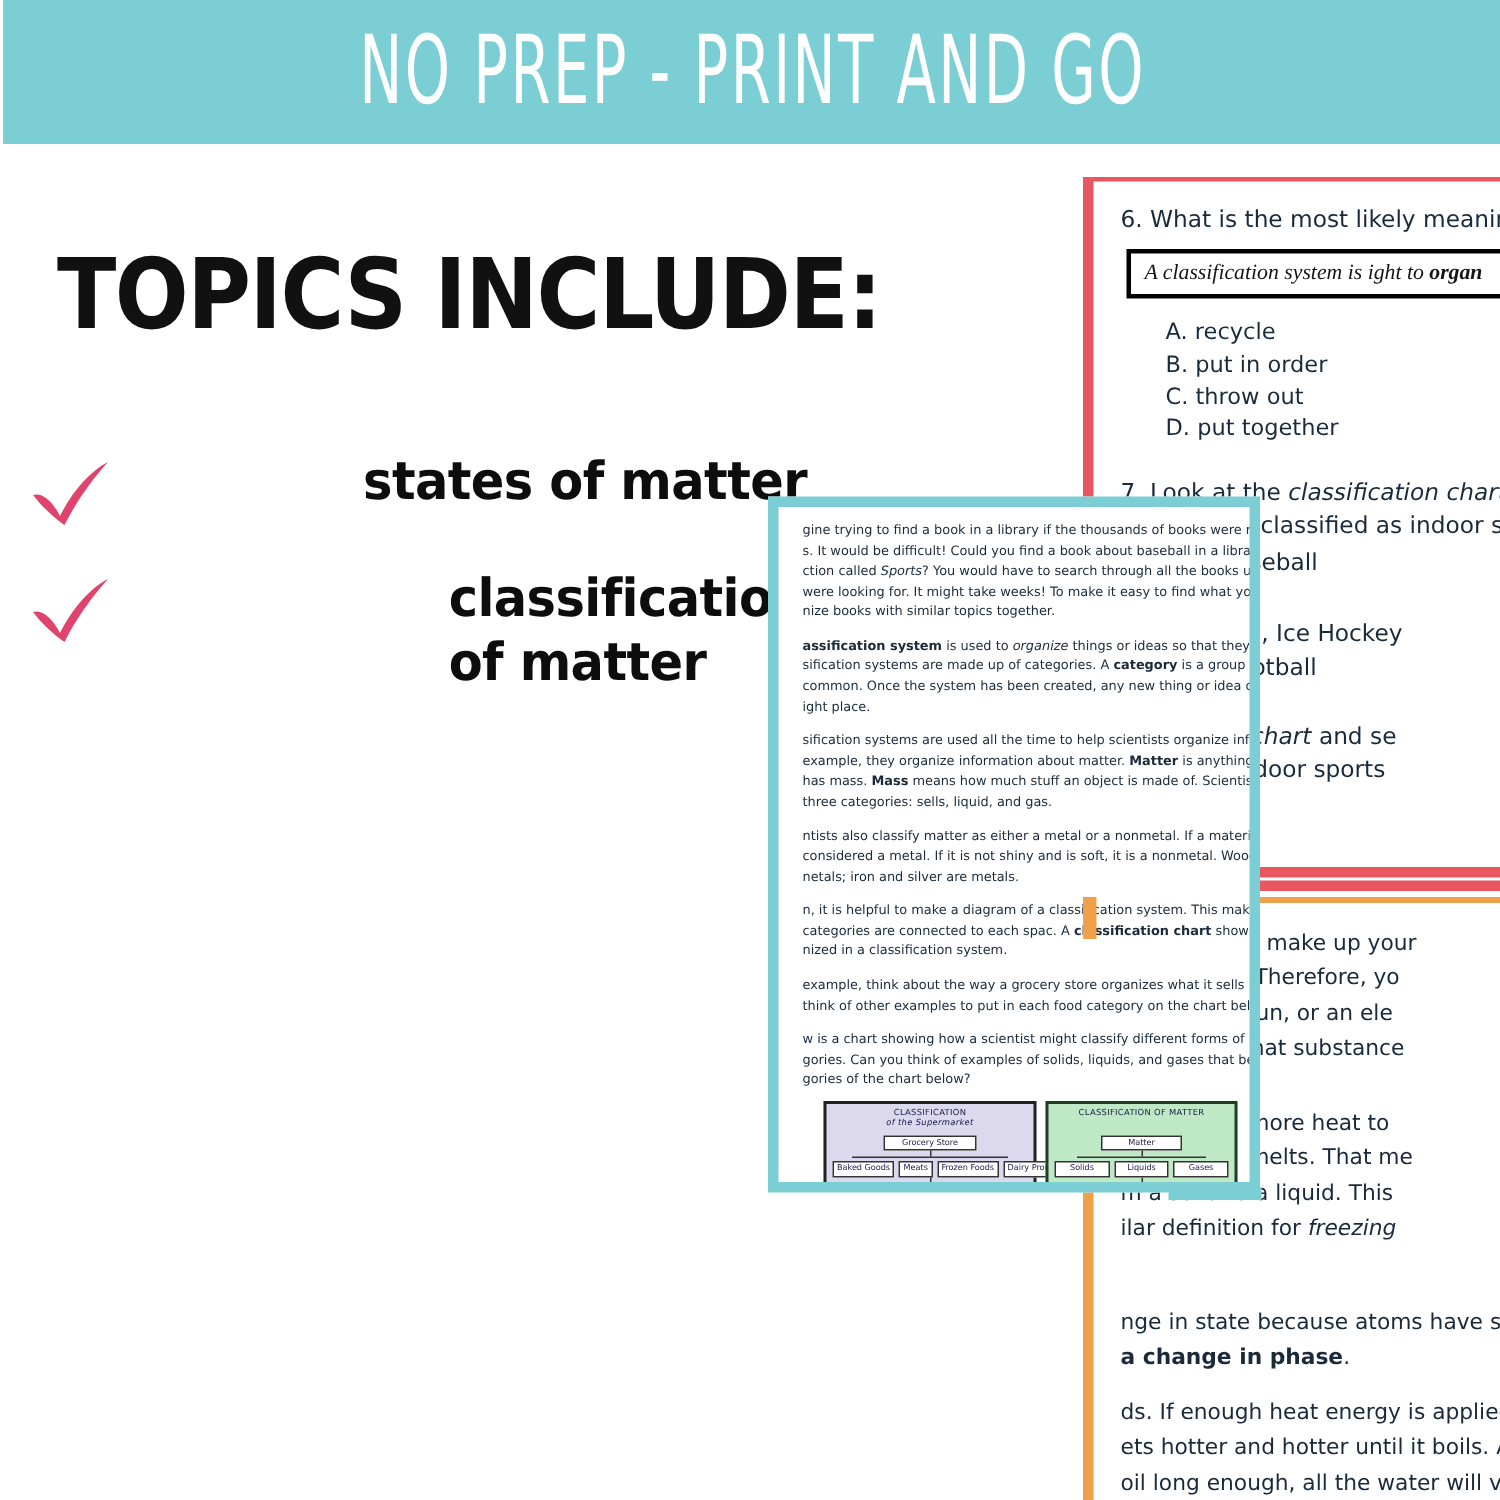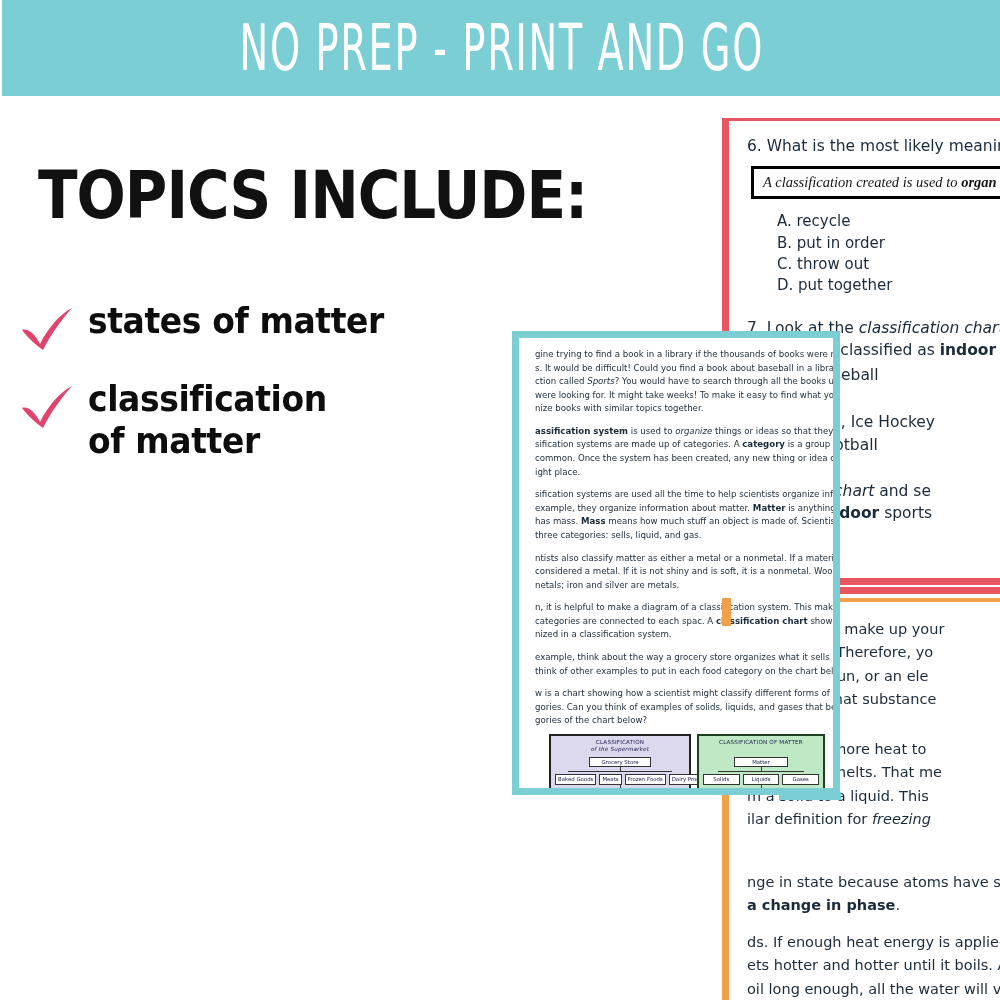--- a/index.html
+++ b/index.html
@@ -30,21 +30,21 @@
   .headline {
     position: absolute; left: 38px; top: 158px;
     font-family: "DejaVu Sans", sans-serif;
     font-size: 58px; font-weight: 700; letter-spacing: -1px;
     color: #111111; white-space: nowrap;
     transform: scaleY(1.12); transform-origin: left top;
   }
 
   
   .topics { position: absolute; left: 18px; top: 300px; width: 520px; }
-  .topic-row { position: relative; display: flex; align-items: flex-start; margin-bottom: 26px; }
+  .topic-row { position: relative; display: flex; align-items: flex-start; margin-bottom: 26px; justify-content: space-between; }
   .check-icon { width: 70px; flex: 0 0 70px; padding-top: 6px; }
   .check-icon svg { display: block; }
   .topic-label {
     font-family: "DejaVu Sans", sans-serif;
     font-size: 33px; font-weight: 700; color: #0d0d0d;
     line-height: 1.22; letter-spacing: -0.4px;
     transform: scaleY(1.06); transform-origin: left top;
   }
 
   
@@ -53,21 +53,21 @@
   
   .sheet-pink {
     left: 722px; top: 118px; width: 340px; height: 476px;
     border-left: 7px solid #E8575F;
     border-top: 3px solid #E8575F;
     border-bottom: 7px solid #E8575F;
     padding: 14px 10px 10px 18px;
   }
   .q-num { font-family: "DejaVu Sans", sans-serif; font-size: 15.5px; color: #1b2a3a; white-space: nowrap; line-height: 1.45; }
   .q-num .it { font-style: italic; }
-  .q-num .bd { font-weight: 700; }
+  .q-num .bd { font-weight: 400; }
   .q-box {
     border: 3px solid #000; padding: 5px 9px; margin: 9px 0 12px 4px;
     font-family: "Liberation Serif", serif; font-style: italic;
     font-size: 14.5px; color: #141414; white-space: nowrap;
   }
   .q-box .bd { font-weight: 700; }
   .choices { margin: 0 0 20px 30px; }
   .choice { font-family: "DejaVu Sans", sans-serif; font-size: 15px; color: #1b2a3a; line-height: 1.42; white-space: nowrap; }
   .q7-body { margin: 2px 0 8px 18px; }
   .opt-line { font-family: "DejaVu Sans", sans-serif; font-size: 15.5px; color: #1b2a3a; line-height: 1.52; white-space: nowrap; }
@@ -158,21 +158,21 @@
       <span class="topic-label" style="white-space:pre-line">classification
 of matter</span>
     </div>
   </div>
 
   <div class="sheet sheet-pink">
     <div class="q-num">
       <span>6. What is the most likely meaning of </span>
     </div>
     <div class="q-box">
-      <span>A classification created is used to </span><span class="bd">organ</span>
+      <span>A classification system is ight to </span><span class="bd">organ</span>
     </div>
     <div class="choices">
       <div class="choice">A. recycle</div>
       <div class="choice">B. put in order</div>
       <div class="choice">C. throw out</div>
       <div class="choice">D. put together</div>
     </div>
     <div class="q-num">
       <span>7. Look at the </span><span class="it">classification chart</span>
     </div>

